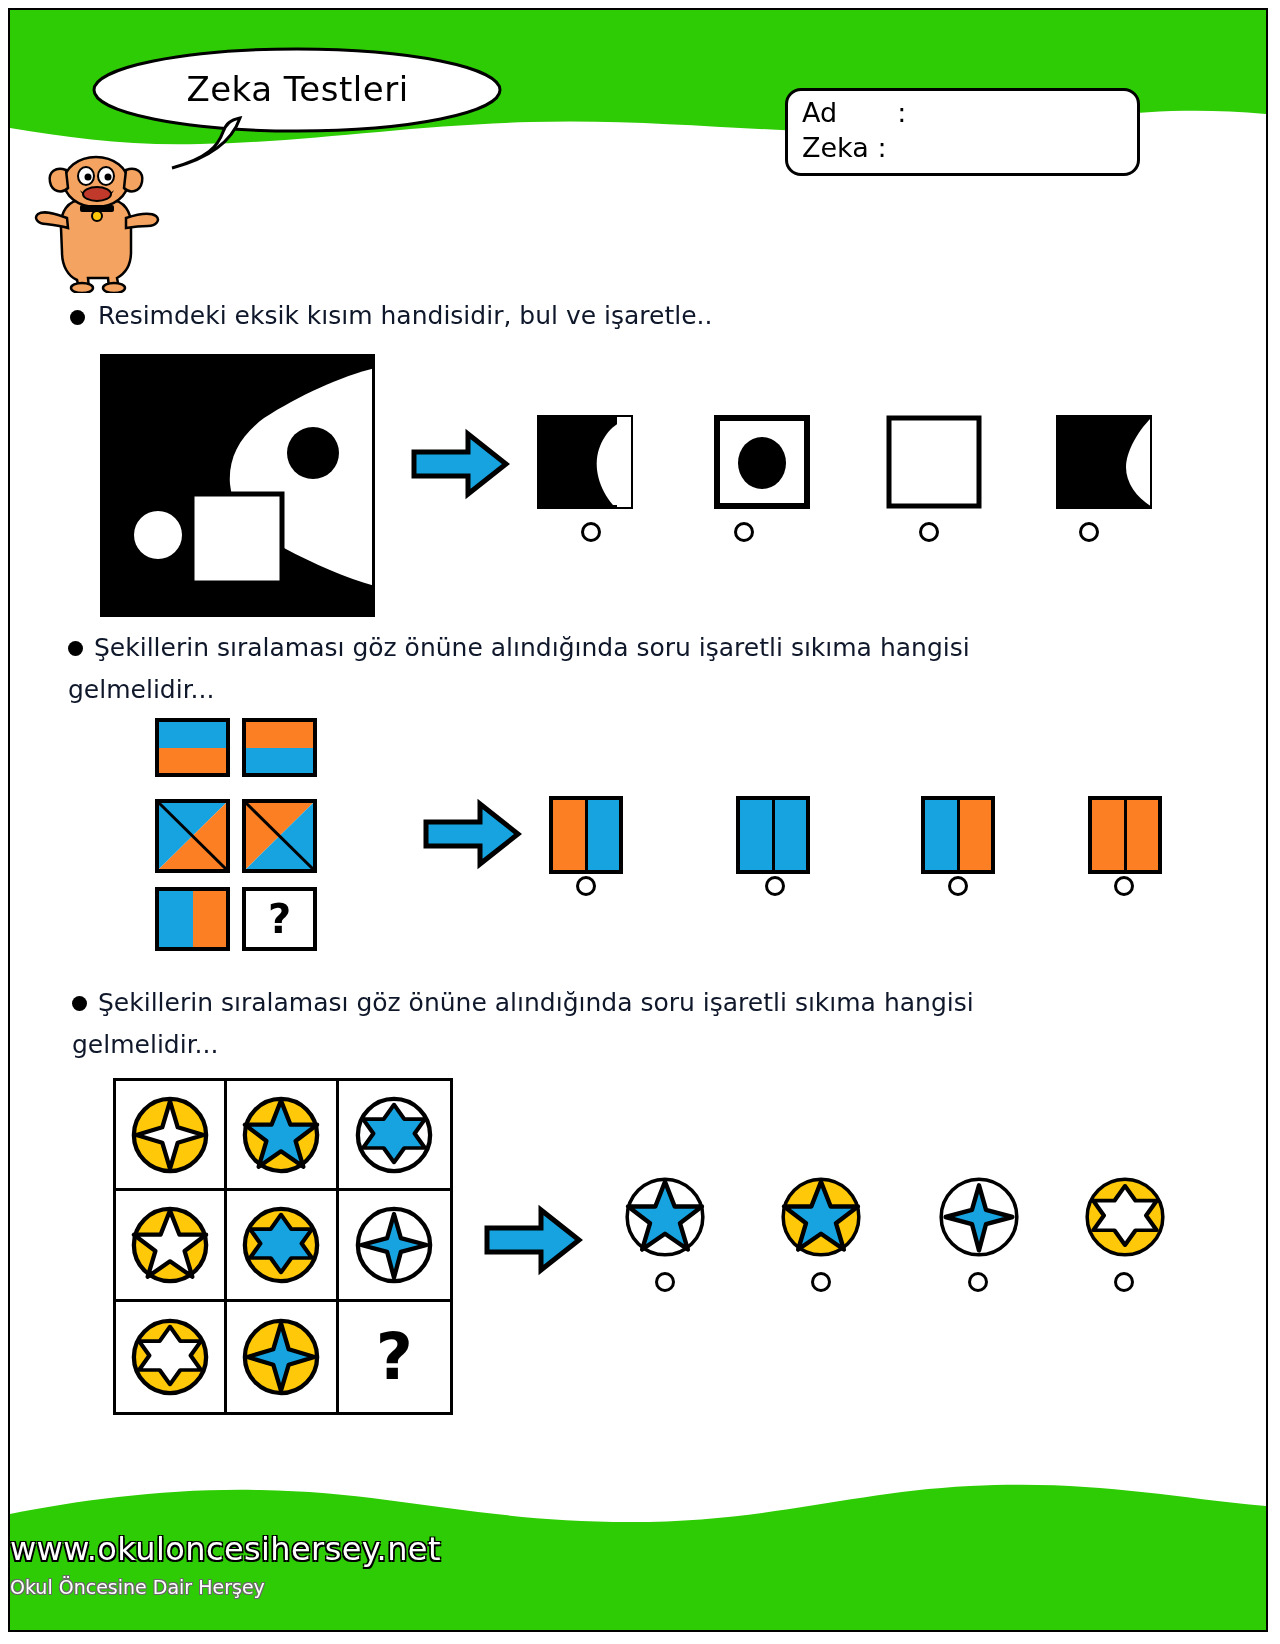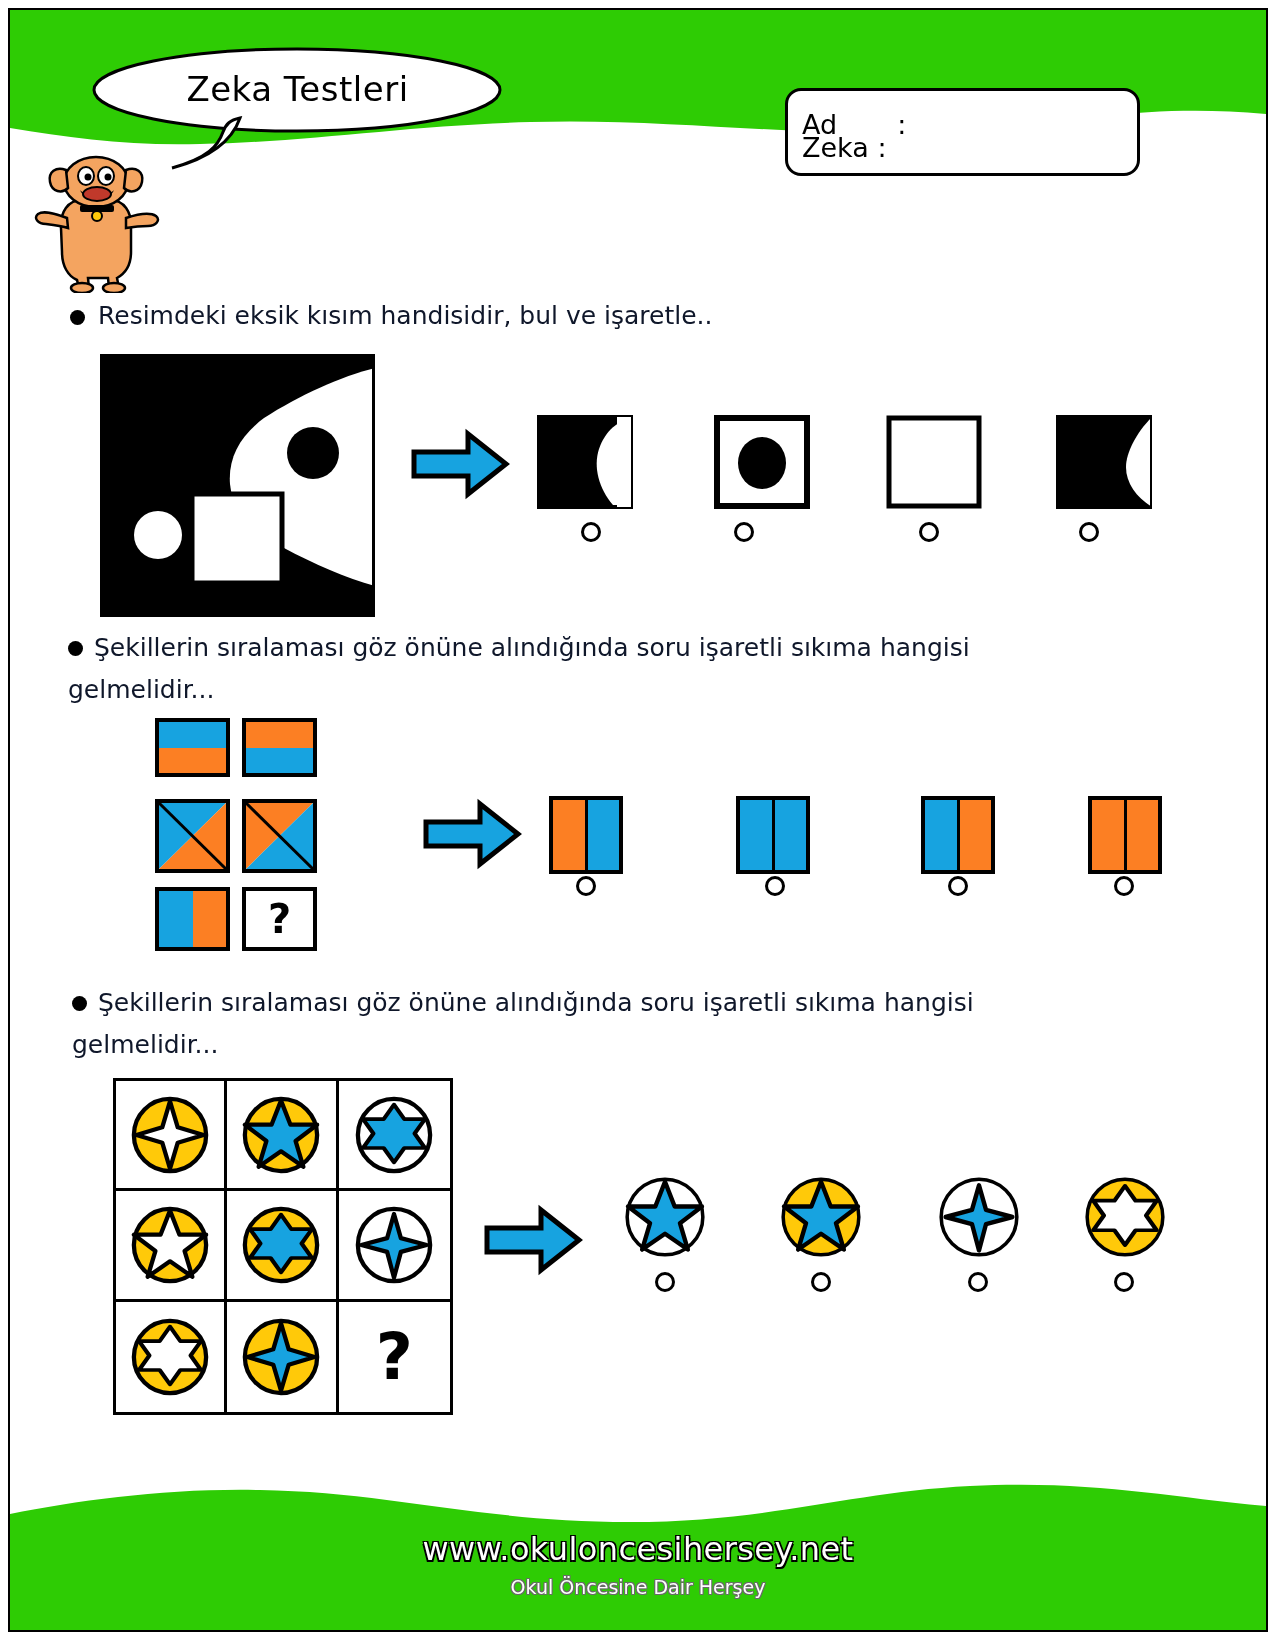--- a/index.html
+++ b/index.html
@@ -46,21 +46,21 @@
   
   .namebox {
     position:absolute; left:775px; top:78px; width:355px; height:88px;
     border:3px solid #000; border-radius:16px; background:#fff;
     box-sizing:border-box;
   }
   .namebox .row {
     position:absolute; left:14px; font-size:27px; color:#000;
     font-family:"DejaVu Sans", sans-serif; white-space:pre;
   }
-  .namebox .row1 { top:18px; }
+  .namebox .row1 { top:6px; }
   .namebox .row2 { top:41px; }
 
   
   .qtext {
     position:absolute; font-size:25px; color:#0f172a; line-height:1.42;
     font-family:"DejaVu Sans", sans-serif;
   }
   .bullet {
     position:absolute; width:15px; height:15px; border-radius:50%; background:#000;
   }
@@ -118,27 +118,27 @@
     box-sizing:border-box; position:relative;
   }
   .q3cell:nth-child(3n) { border-right:none; }
   .q3cell:nth-child(n+7) { border-bottom:none; }
   .q3cell .qmark3 { font-size:64px; font-weight:bold; font-family:"DejaVu Sans", sans-serif; color:#000; }
 
   .q3opt { position:absolute; width:88px; height:88px; }
 
   
   .foot1 {
-    position:absolute; left:0; bottom:62px; width:100%; text-align:center;
+    position:absolute; left:0; bottom:62px; width:100%; text-align:left;
     font-size:32px; color:#fff; font-family:"DejaVu Sans", sans-serif;
     letter-spacing:0.4px;
     text-shadow: -1.5px -1.5px 0 #000, 1.5px -1.5px 0 #000, -1.5px 1.5px 0 #000, 1.5px 1.5px 0 #000;
   }
   .foot2 {
-    position:absolute; left:0; bottom:32px; width:100%; text-align:center;
+    position:absolute; left:0; bottom:32px; width:100%; text-align:left;
     font-size:19px; color:#fff; font-family:"DejaVu Sans", sans-serif;
     text-shadow: -1px -1px 0 #6a6a6a, 1px -1px 0 #6a6a6a, -1px 1px 0 #6a6a6a, 1px 1px 0 #6a6a6a;
   }
 </style>
 </head>
 <body>
 
 <div class="page">
 
   <div class="green-top">

